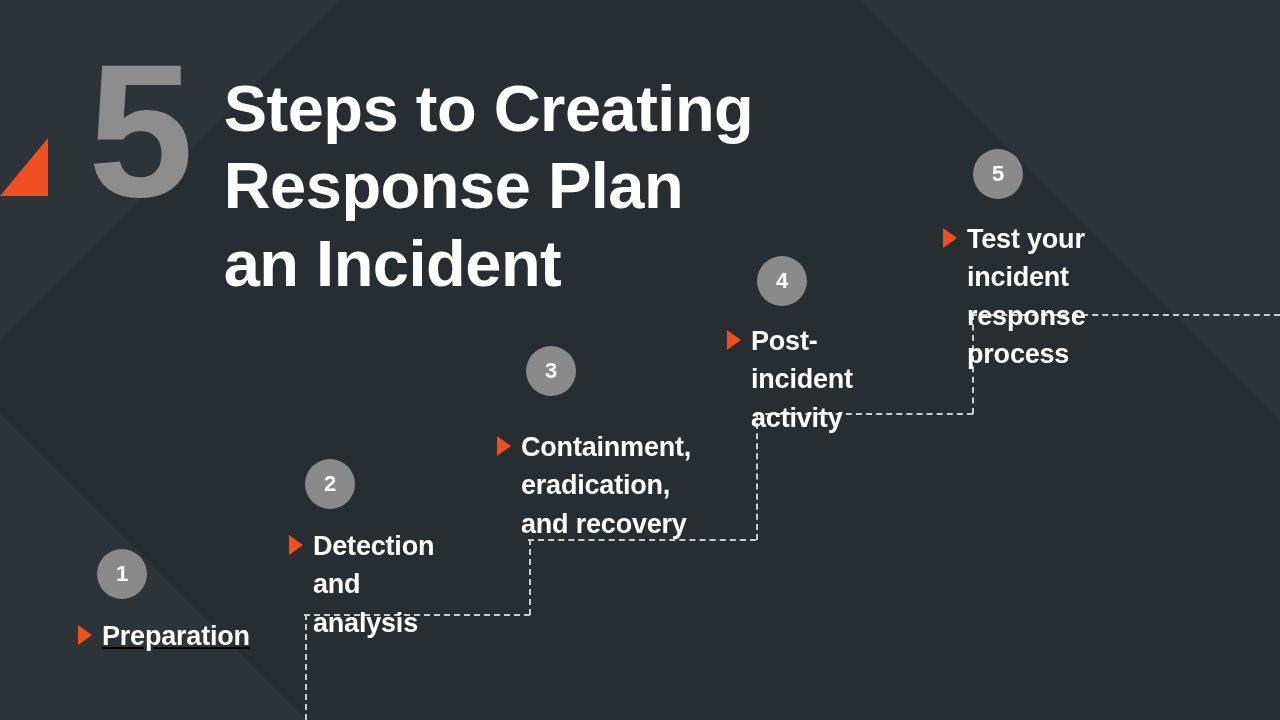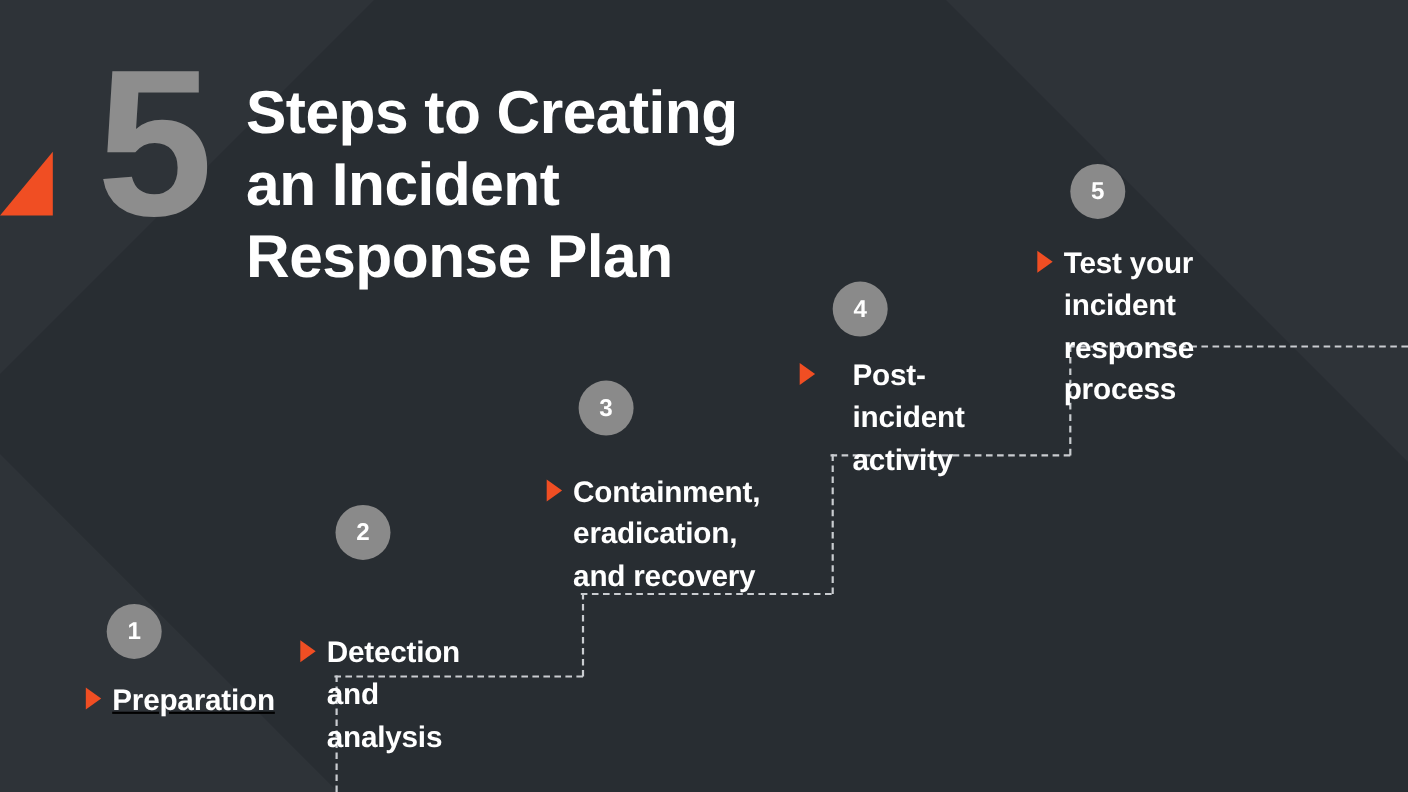--- a/index.html
+++ b/index.html
@@ -65,21 +65,21 @@
     color: #8d8d8d;
     font-size: 190px;
     font-weight: bold;
     line-height: 0.78;
     letter-spacing: -6px;
     margin-right: 36px;
     user-select: none;
   }
   #headline-text {
     color: #ffffff;
-    font-size: 55px;
+    font-size: 65px;
     font-weight: bold;
     line-height: 1.19;
     letter-spacing: -0.5px;
     padding-top: 14px;
     max-width: 520px;
   }
   #headline-text div { white-space: nowrap; }
 
   
   .dash-h {
@@ -142,22 +142,22 @@
   <div class="bg-band" id="band-lower-left"></div>
 
   <div class="bg-band" id="band-upper-right"></div>
 
   <div id="corner-triangle"></div>
 
   <div id="headline">
     <div id="big-number">5</div>
     <div id="headline-text">
       <div>Steps to Creating</div>
+      <div>Response Plan</div>
       <div>an Incident</div>
-      <div>Response Plan</div>
     </div>
   </div>
 
   <div class="dash-h" style="left:304px; top:614px; width:226px;"></div>
   <div class="dash-v" style="left:305px; top:614px; height:106px;"></div>
 
   <div class="dash-h" style="left:528px; top:539px; width:228px;"></div>
   <div class="dash-v" style="left:529px; top:539px; height:76px;"></div>
 
   <div class="dash-h" style="left:755px; top:413px; width:218px;"></div>
@@ -173,21 +173,21 @@
     <div class="step-body" style="left:78px; top:617px;text-decoration:underline;">
       <div class="step-marker"></div>
       <div class="step-label">Preparation</div>
     </div>
   </div>
 
   <div class="step">
     <div class="step-badge" style="left:305px; top:459px;">
       <span>2</span>
     </div>
-    <div class="step-body" style="left:273px; top:527px;margin-top:47px;">
+    <div class="step-body" style="left:289px; top:527px;">
       <div class="step-marker"></div>
       <div class="step-label">Detection
 and analysis</div>
     </div>
   </div>
 
   <div class="step">
     <div class="step-badge" style="left:526px; top:346px;">
       <span>3</span>
     </div>
@@ -196,21 +196,21 @@
       <div class="step-label">Containment,
 eradication,
 and recovery</div>
     </div>
   </div>
 
   <div class="step">
     <div class="step-badge" style="left:757px; top:256px;">
       <span>4</span>
     </div>
-    <div class="step-body" style="left:727px; top:322px;gap:24px;">
+    <div class="step-body" style="left:727px; top:322px;">
       <div class="step-marker"></div>
       <div class="step-label">Post-incident
 activity</div>
     </div>
   </div>
 
   <div class="step">
     <div class="step-badge" style="left:973px; top:149px;">
       <span>5</span>
     </div>

